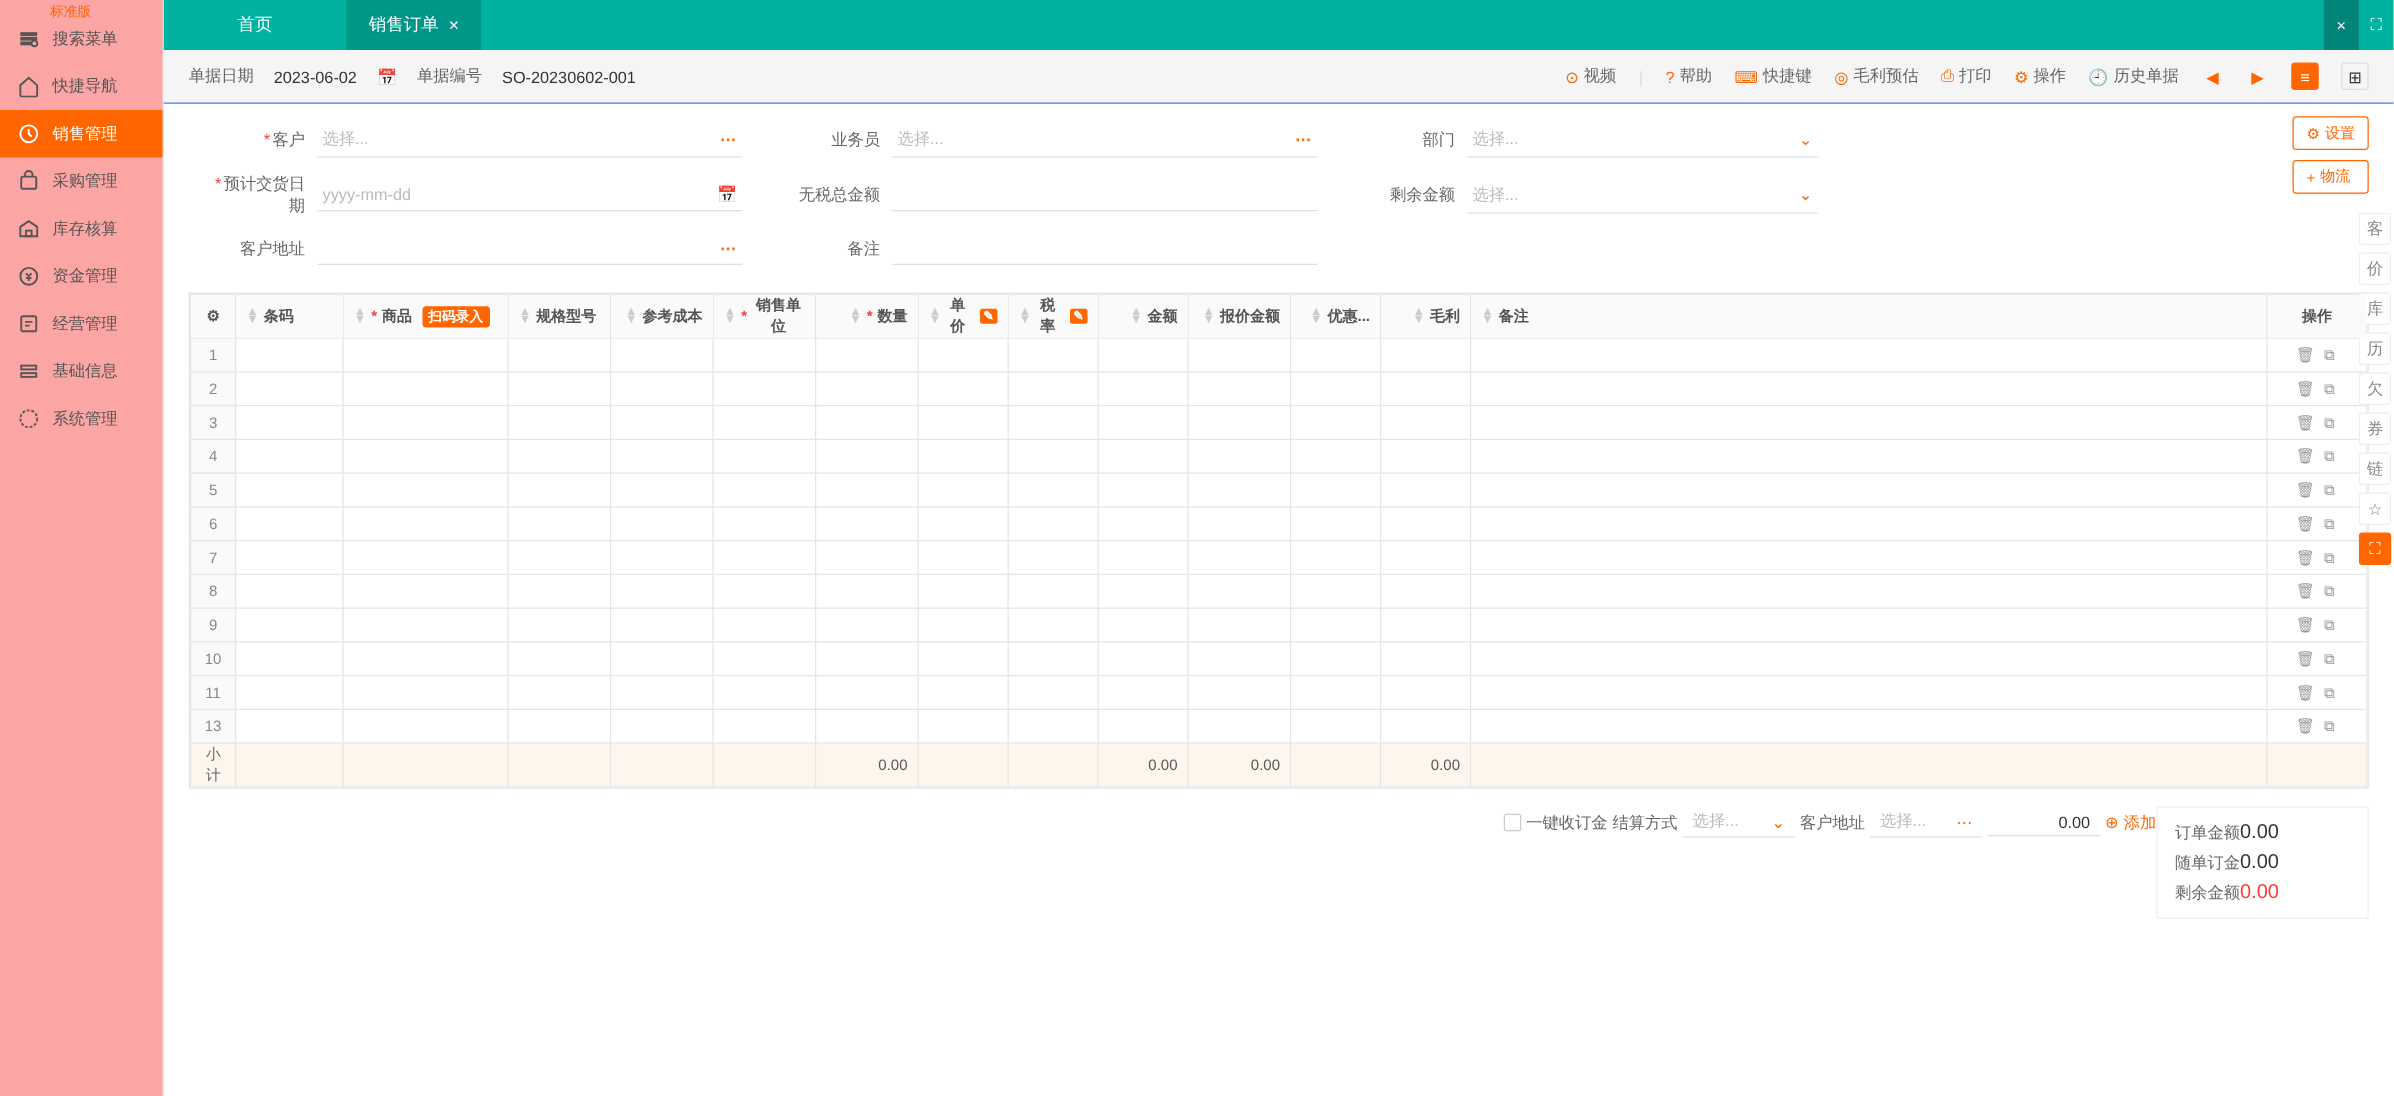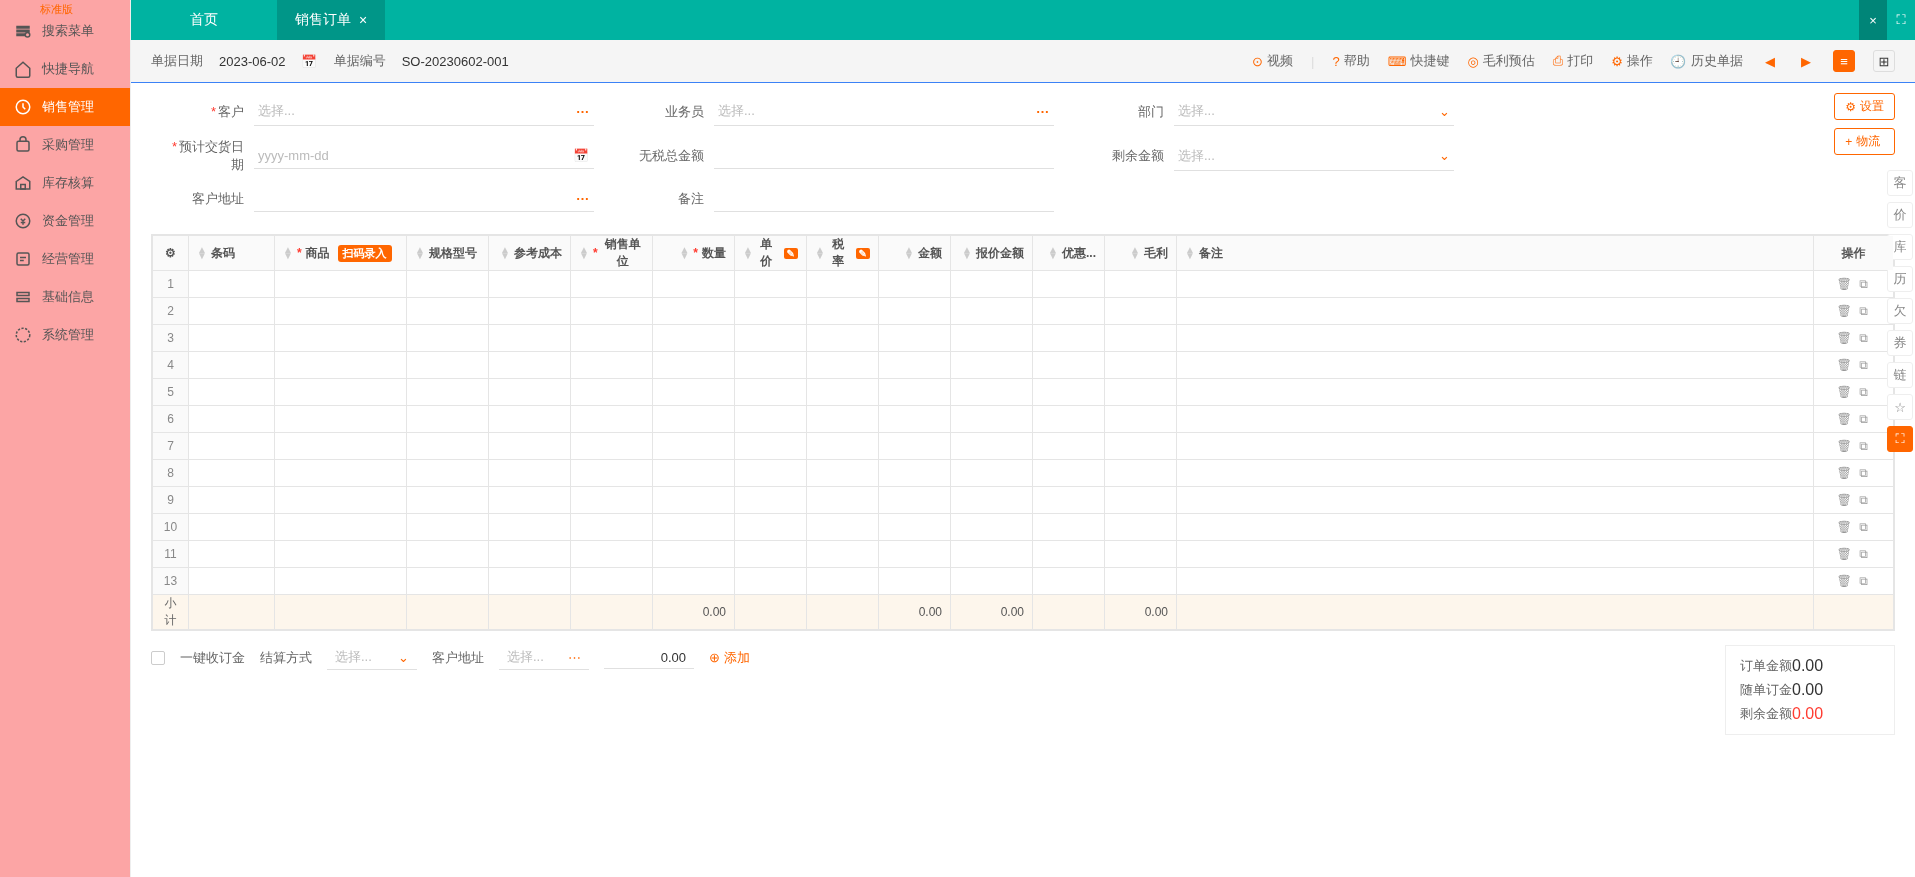--- a/index.html
+++ b/index.html
@@ -64,21 +64,21 @@
 td.num { text-align: center; background: #fafafa; color: #888; }
 td.right { text-align: right; }
 td.act { text-align: center; }
 td.act .aicon { display: inline-block; width: 14px; height: 14px; margin: 0 3px; cursor: pointer; color: #999; }
 .scan-badge { background: #ff6600; color: #fff; font-size: 11px; padding: 1px 5px; border-radius: 3px; margin-left: 4px; }
 .edit-badge { background: #ff6600; color: #fff; font-size: 10px; padding: 0 3px; border-radius: 2px; margin-left: 4px; }
 tr.subtotal td { background: #fdf6ec; }
 tr.subtotal td.lbl { text-align: center; color: #666; }
 
 .footer-area { display: flex; padding: 14px 20px; align-items: flex-start; }
-.footer-left { display: flex; align-items: center; gap: 15px; flex: 1; }
+.footer-left { display: flex; align-items: center; gap: 4px; flex: 1; justify-content: flex-end; }
 .checkbox { width: 14px; height: 14px; border: 1px solid #ccc; border-radius: 2px; cursor: pointer; display: inline-block; }
 .footer-left .lbl { color: #666; }
 .footer-left .sel { border-bottom: 1px solid #e0e0e0; padding: 3px 8px; min-width: 90px; display: flex; align-items: center; justify-content: space-between; color: #bbb; }
 .footer-left .amt { text-align: right; min-width: 90px; border-bottom: 1px solid #e0e0e0; padding: 3px 8px; }
 .footer-left .addlink { color: #ff6600; cursor: pointer; display: flex; align-items: center; gap: 4px; }
 
 .summary { margin-left: auto; border: 1px solid #eee; padding: 8px 14px; min-width: 170px; background: #fff; }
 .summary .srow { display: flex; padding: 3px 0; }
 .summary .slbl { color: #666; font-size: 13px; }
 .summary .sval { font-size: 16px; font-weight: 500; }

